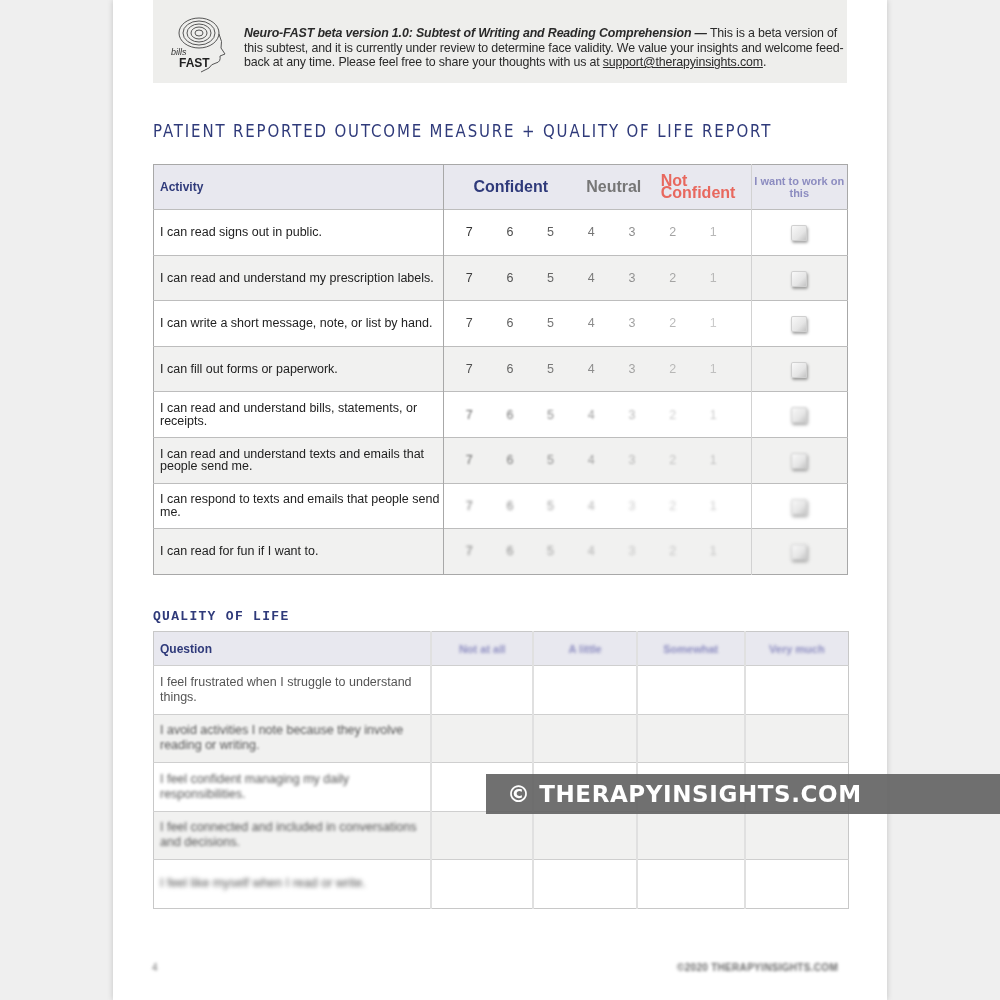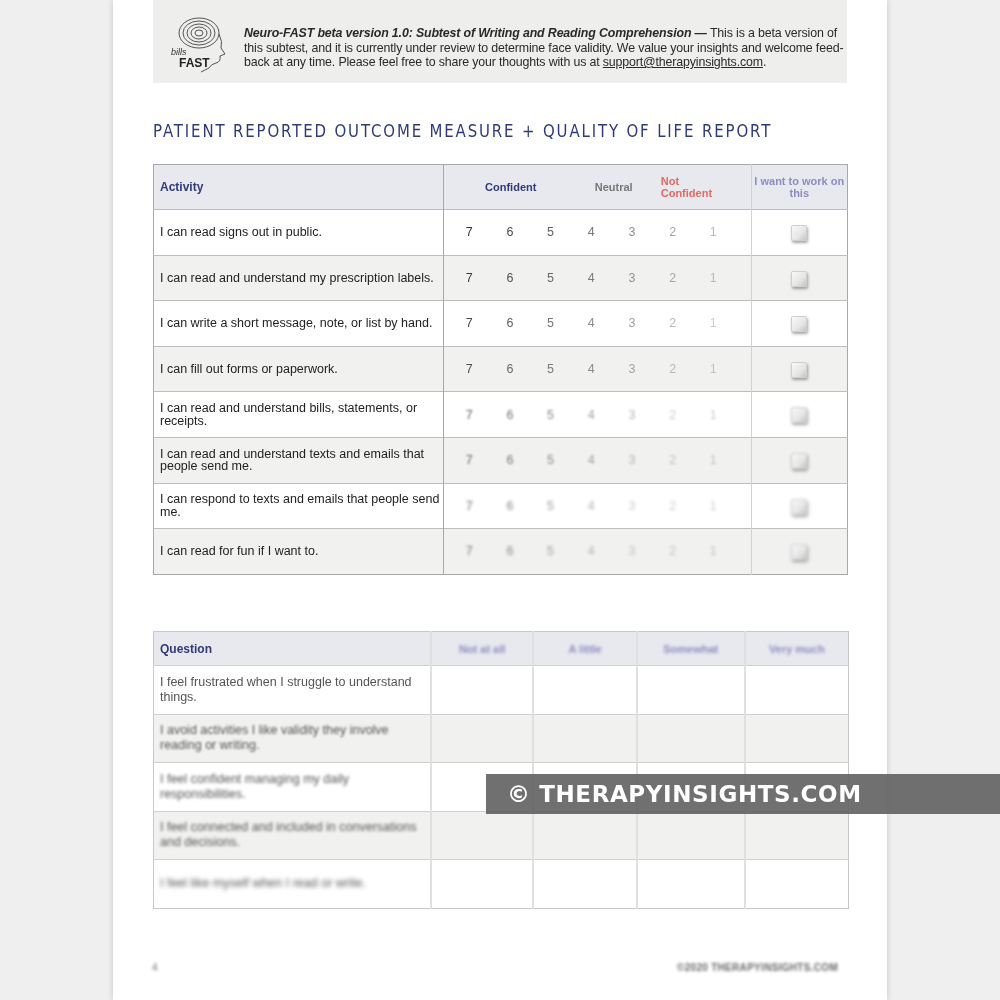--- a/index.html
+++ b/index.html
@@ -54,39 +54,38 @@
     .prom tbody tr { height: 45.6px; }
     .prom tbody tr:nth-child(even) { background: #f1f1f0; }
     .prom tbody tr:nth-child(odd) { background: #ffffff; }
     .prom tbody tr { border-top: 1.5px solid #bdbdbd; }
     .prom .act-col { width: 297px; border-right: 1.5px solid #a8a8a8; text-align: left; padding-left: 6px; }
     .prom th.act-col { font-size: 12px; color: #2f3a7a; font-weight: bold; }
     .prom td.act-col { font-size: 12.5px; color: #222; line-height: 12.5px; }
     .prom .scale-col { width: 296px; }
     .prom .work-col { width: 100px; border-left: 1.5px solid #d2d2d2; text-align: center; }
     .prom th.work-col { font-size: 11px; line-height: 12px; color: #8c8cc0; font-weight: bold; filter: blur(0.5px); }
-    .scale-head { display: flex; align-items: center; font-size: 11px; font-weight: bold; }
+    .scale-head { display: flex; align-items: center; font-size: 16px; font-weight: bold; }
     .scale-head .confident { color: #2f3a7a; margin-left: 22px; width: 90px; }
     .scale-head .neutral { color: #777; width: 90px; font-weight: bold; margin-left: 13px; }
     .scale-head .notconf { color: #e8685e; text-align: left; width: 60px; line-height: 12px; font-weight: bold; margin-left: 2px; }
     .nums { display: flex; padding-left: 22px; }
     .nums span { width: 40.7px; font-size: 12.5px; color: #333; text-align: left; }
     .checkbox {
       display: inline-block; width: 16px; height: 16px;
       background: linear-gradient(135deg, #fbfbfb 0%, #e5e5e5 60%, #bdbdbd 100%);
       border-radius: 2px;
       box-shadow: 1px 2px 3px rgba(0,0,0,0.35), inset 0 0 0 1px #d0d0d0;
       vertical-align: middle;
     }
 
     .qol-title {
       position: absolute; left: 40px; top: 609px;
       font-size: 13px; letter-spacing: 1.3px; color: #2f3a7a; font-weight: bold;
       font-family: Liberation Mono, monospace;
-      margin-top: 45px;
     }
     .qol {
       left: 40px; top: 631px; width: 696px;
       border: 1.5px solid #c8c8c8;
     }
     .qol th, .qol td { padding: 7px; }
     .qol thead tr { height: 34px; background: #e8e8ef; }
     .qol tbody tr { height: 48.5px; border-top: 1.5px solid #cfcfcf; margin-left: 36px; }
     .qol tbody tr:nth-child(even) { background: #f1f1f0; }
     .qol tbody tr:nth-child(odd) { background: #ffffff; }
@@ -293,21 +292,21 @@
     </thead>
     <tbody id="qol-body">
         <tr>
           <td class="q-col blur-1">I feel frustrated when I struggle to understand things.</td>
           <td class="opt-col"></td>
           <td class="opt-col"></td>
           <td class="opt-col"></td>
           <td class="opt-col"></td>
         </tr>
         <tr>
-          <td class="q-col blur-2">I avoid activities I like validity they involve reading or writing.</td>
+          <td class="q-col blur-2">I avoid activities I note because they involve reading or writing.</td>
           <td class="opt-col"></td>
           <td class="opt-col"></td>
           <td class="opt-col"></td>
           <td class="opt-col"></td>
         </tr>
         <tr>
           <td class="q-col blur-3">I feel confident managing my daily responsibilities.</td>
           <td class="opt-col"></td>
           <td class="opt-col"></td>
           <td class="opt-col"></td>

